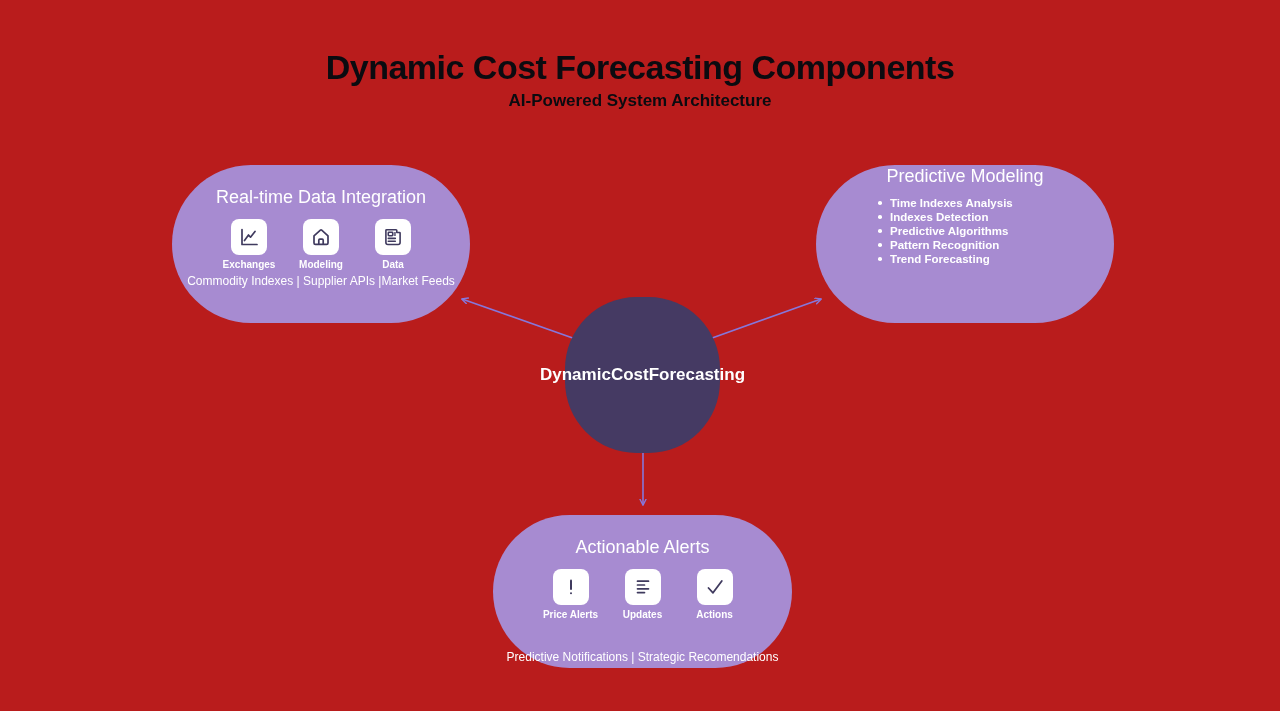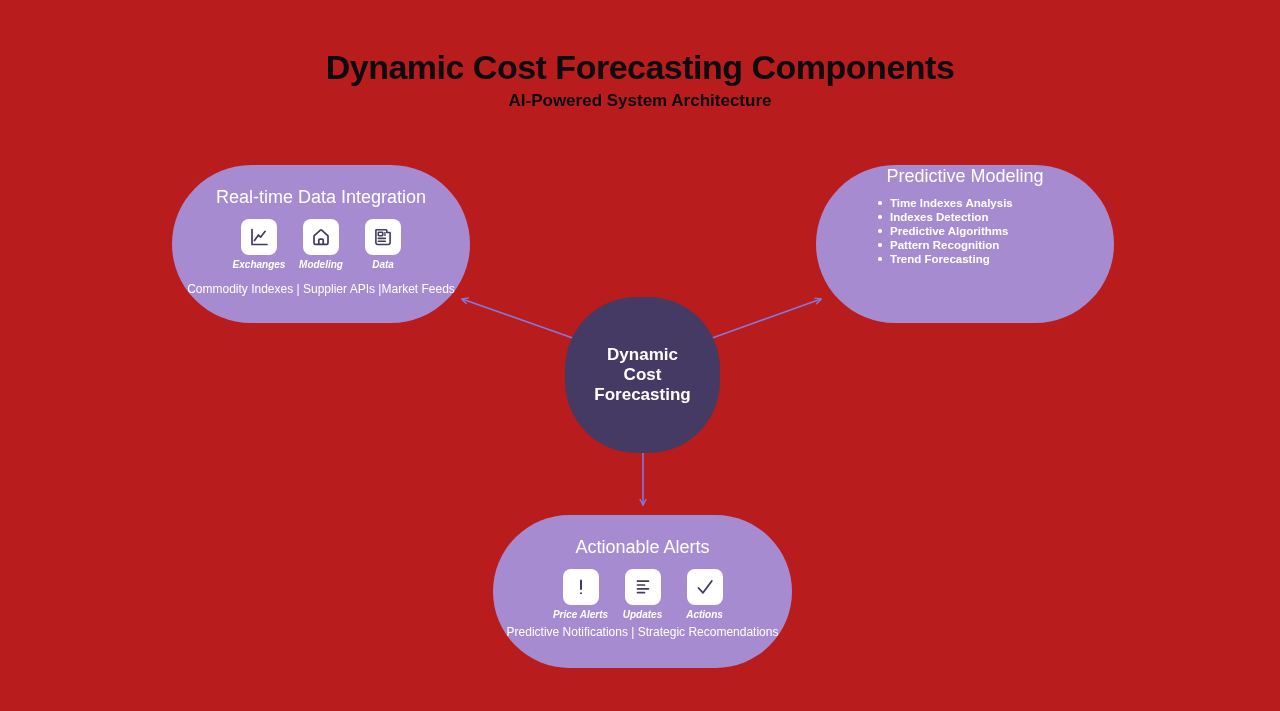--- a/index.html
+++ b/index.html
@@ -33,49 +33,49 @@
   
   .node{
     position:absolute;background:var(--box-fill);color:var(--box-text);
     border-radius:80px;display:flex;flex-direction:column;align-items:center;
   }
   .node-left  {left:172px;top:165px;width:298px;height:158px;padding-top:21px;}
   .node-right {left:816px;top:165px;width:298px;height:158px;}
   .node-bottom{left:493px;top:515px;width:299px;height:153px;padding-top:21px;}
   .node-title{font-size:18px;font-weight:normal;text-align:center;line-height:22px;}
 
-  .icon-row{display:flex;gap:26px;margin-top:11px;font-style:italic;}
+  .icon-row{display:flex;gap:36px;margin-top:11px;}
   .icon-item{display:flex;flex-direction:column;align-items:center;width:36px;}
   .icon-tile{
     width:36px;height:36px;background:#ffffff;border-radius:8px;
     display:flex;align-items:center;justify-content:center;flex-shrink:0;
   }
   .icon-tile svg{display:block;}
   .icon-label{
     font-size:10px;font-weight:bold;margin-top:4px;white-space:nowrap;text-align:center;
   }
-  .node-footer{font-size:12px;margin-top:12px;white-space:nowrap;text-align:center;}
-  .node-bottom .node-footer{margin-top:5px;}
+  .node-footer{font-size:12px;margin-top:4px;white-space:nowrap;text-align:center;}
+  .node-bottom .node-footer{margin-top:30px;}
 
   .bullet-list{
     list-style:none;margin-top:9px;align-self:flex-start;padding-left:62px;
   }
   .bullet-list li{
     position:relative;font-size:11.5px;font-weight:600;line-height:14px;padding-left:12px;
   }
   .bullet-list li::before{
     content:"";position:absolute;left:0;top:5.2px;width:3.6px;height:3.6px;
     border-radius:50%;background:var(--box-text);
   }
 
   
   .center-node{
     position:absolute;left:565px;top:297px;width:155px;height:156px;
     background:var(--center-fill);border-radius:46%;
-    display:flex;flex-direction:column;align-items:center;justify-content:center;
+    display:flex;align-items:center;justify-content:center;
     color:#ffffff;text-align:center;
   }
   .center-node .line{font-size:17px;font-weight:bold;line-height:20px;display:block;}
 </style>
 </head>
 <body>
 
 <div class="stage">
 
   <svg class="arrows" width="1280" height="711" viewBox="0 0 1280 711">

